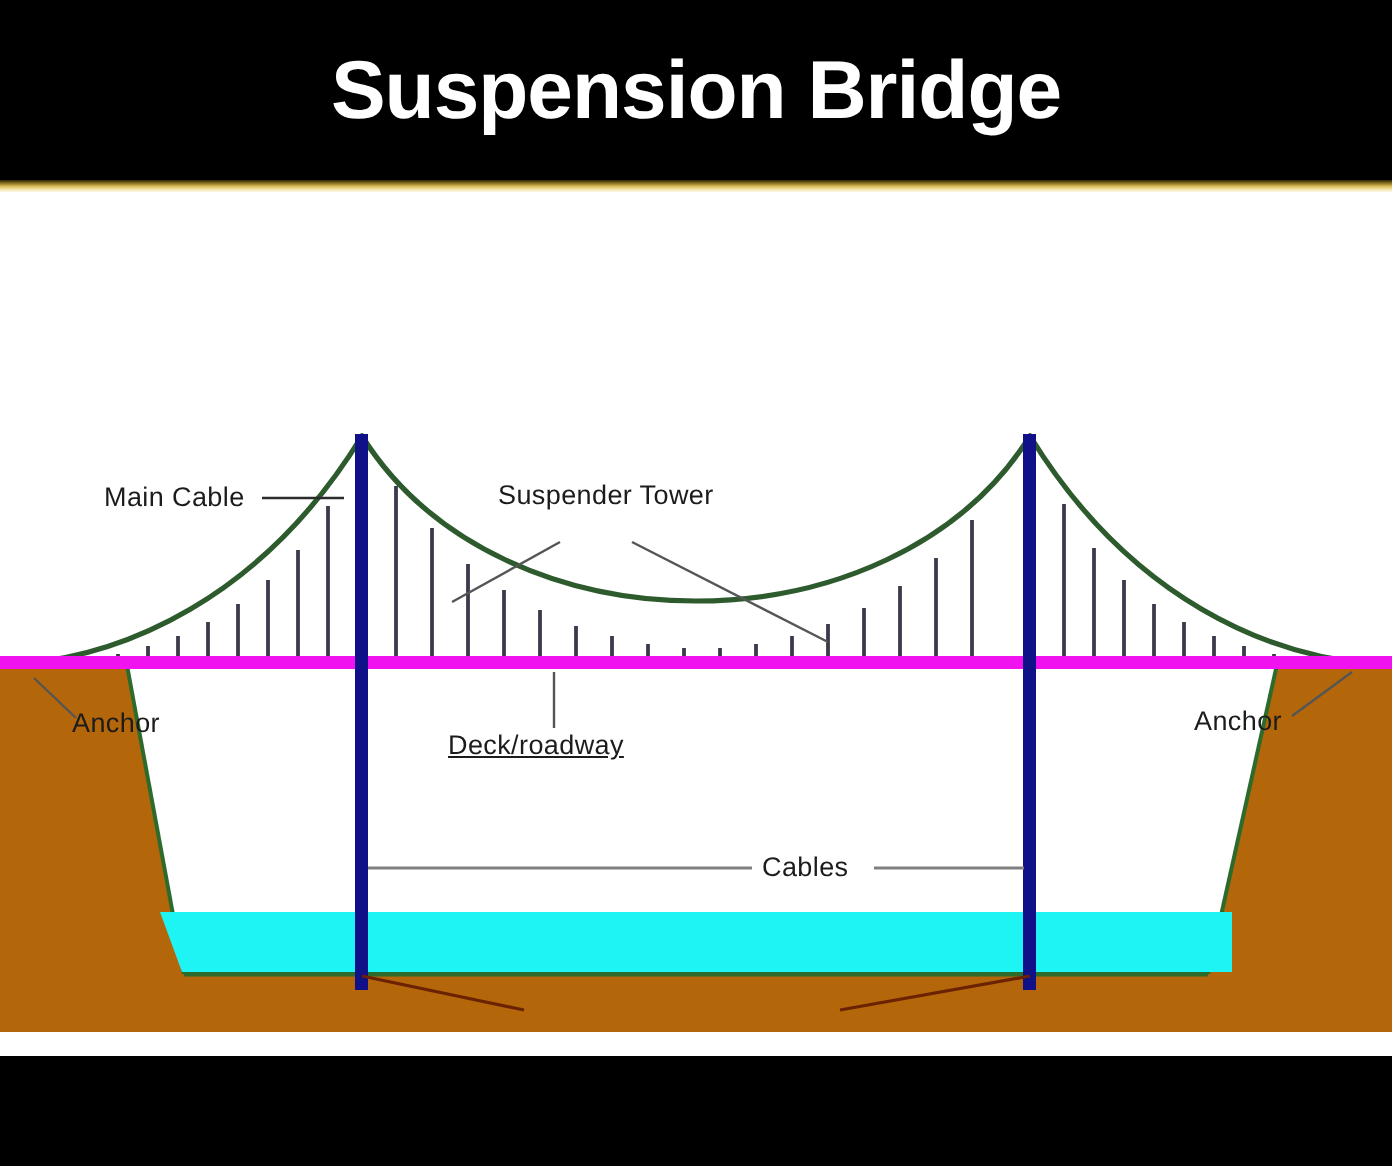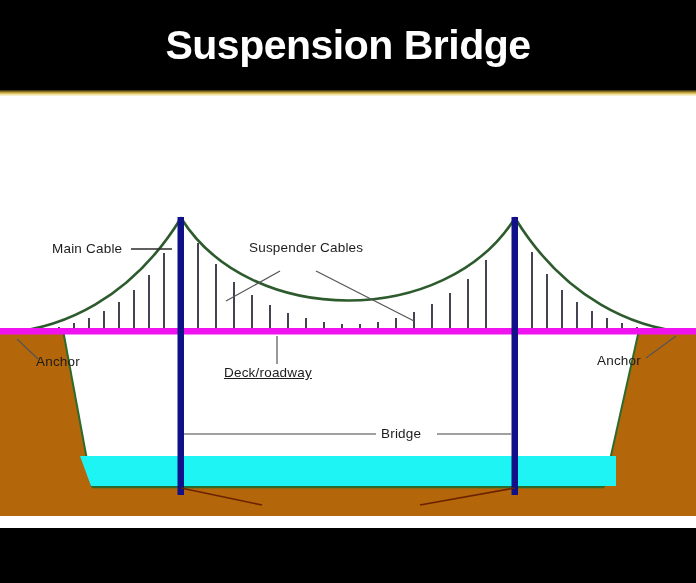--- a/index.html
+++ b/index.html
@@ -142,29 +142,29 @@
 
       <line x1="184" y1="338" x2="376" y2="338" stroke="#808080" stroke-width="1.6"></line>
       <line x1="437" y1="338" x2="512" y2="338" stroke="#808080" stroke-width="1.6"></line>
 
       <line x1="181" y1="392" x2="262" y2="409" stroke="#6b2200" stroke-width="1.6"></line>
       <line x1="515" y1="392" x2="420" y2="409" stroke="#6b2200" stroke-width="1.6"></line>
     </svg>
 
     <span class="lbl" style="left:52px;top:145px;">Main Cable</span>
 
-    <span class="lbl" style="left:249px;top:144px;">Suspender Cables</span>
+    <span class="lbl" style="left:249px;top:144px;">Suspender Tower</span>
 
     <span class="lbl" style="left:224px;top:269px;text-decoration:underline;">Deck/roadway</span>
 
     <span class="lbl" style="left:36px;top:258px;">Anchor</span>
 
     <span class="lbl" style="left:597px;top:257px;">Anchor</span>
 
-    <span class="lbl" style="left:381px;top:330px;">Bridge</span>
+    <span class="lbl" style="left:381px;top:330px;">Cables</span>
 
   </div>
 
   <div class="gold-rule-bottom"></div>
   <div class="footer">
     
   </div>
 
 </div>
 

